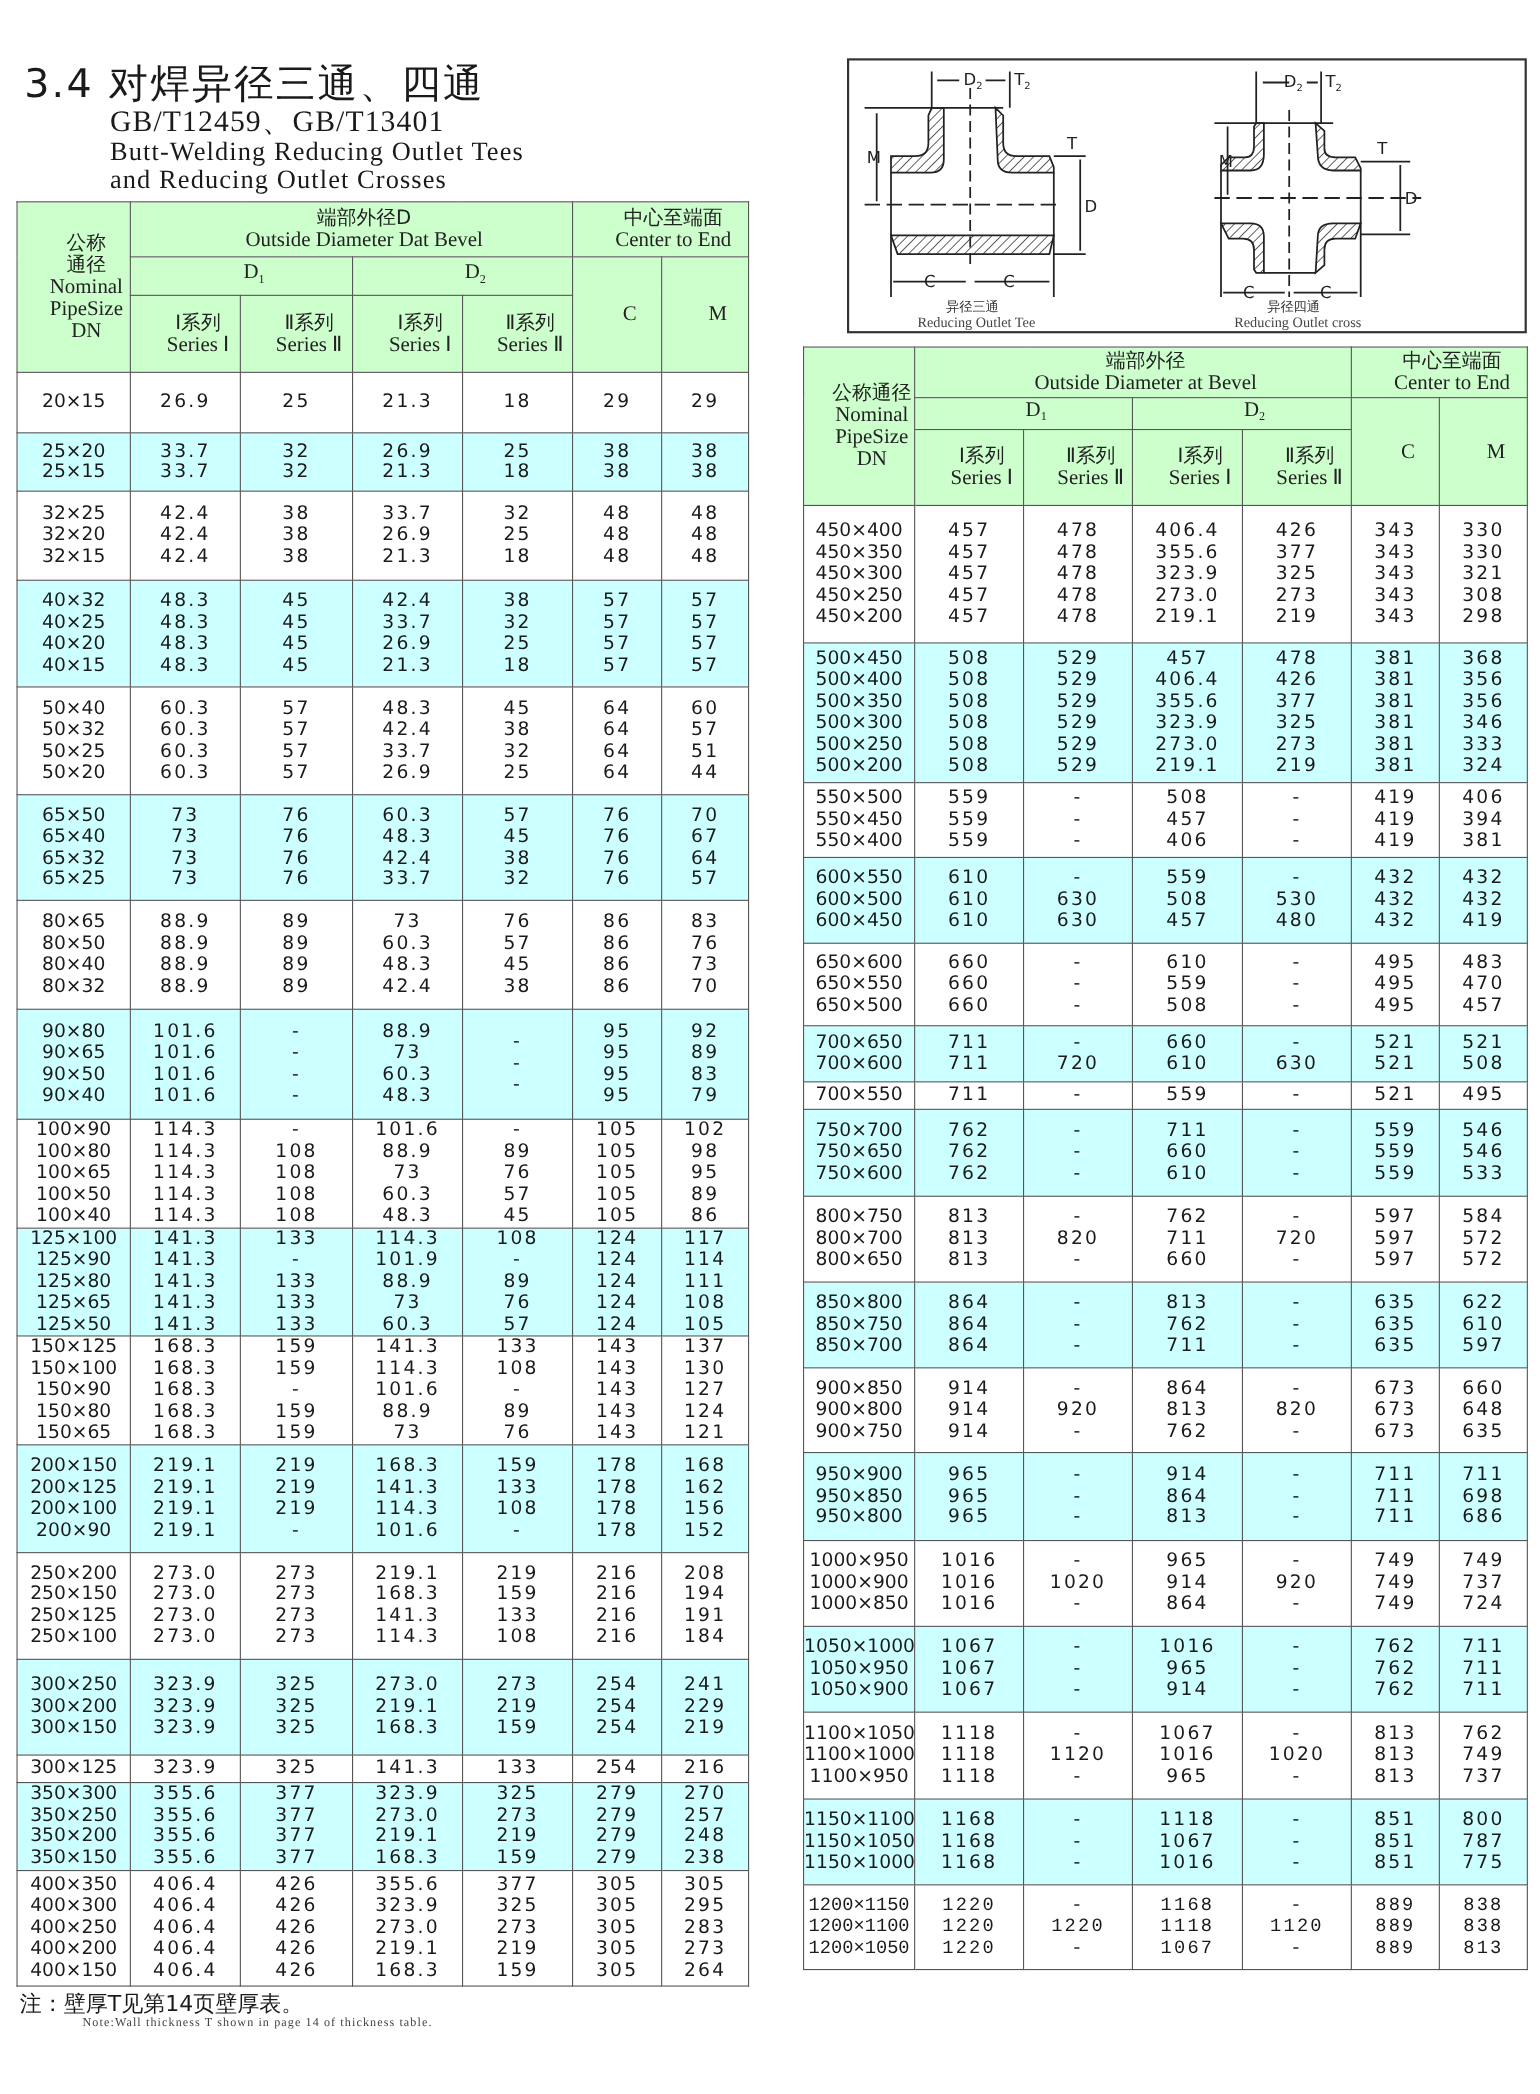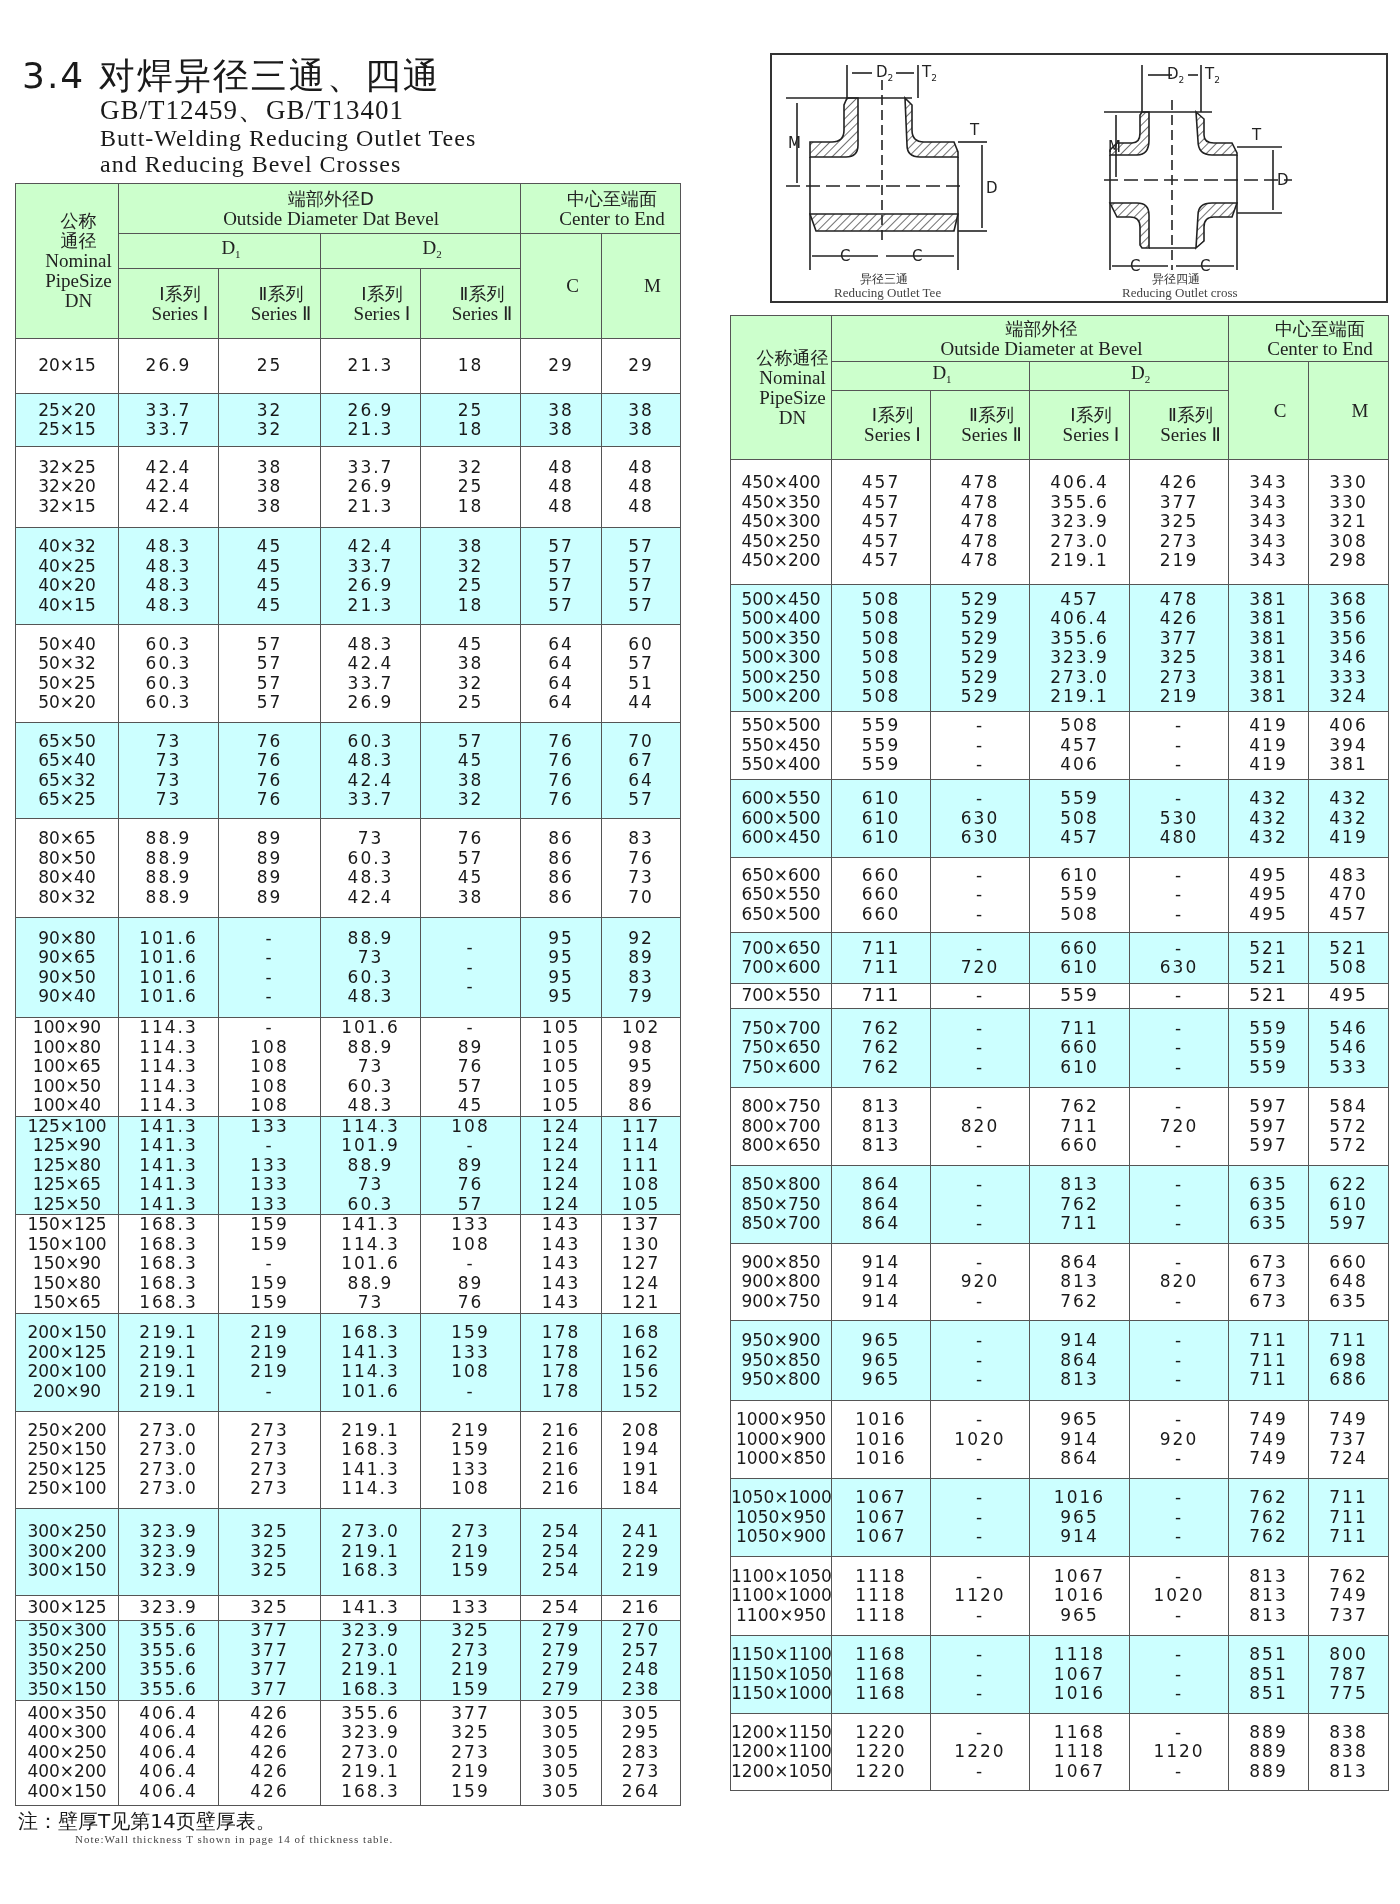--- a/index.html
+++ b/index.html
@@ -23,21 +23,21 @@
   .capcn{font-family:"DejaVu Sans",sans-serif;font-size:12px;fill:#333;}
   .lbl{font-family:"DejaVu Sans",sans-serif;font-size:15px;fill:#222;}
 </style>
 </head>
 <body>
 
 <div class="title-cn">3.4 对焊异径三通、四通</div>
 <div class="title-std">GB/T12459、GB/T13401</div>
 <div class="title-en1">
   <div>Butt-Welding Reducing Outlet Tees</div>
-  <div>and  Reducing Bevel Crosses</div>
+  <div>and  Reducing Outlet Crosses</div>
 </div>
 
 <div class="diagram">
   <svg width="614" height="246" viewBox="0 0 614 246">
     <defs>
       <pattern id="hatch" patternUnits="userSpaceOnUse" width="6" height="6" patternTransform="rotate(45)">
         <line x1="0" y1="0" x2="0" y2="6" stroke="#222" stroke-width="1.3"></line>
       </pattern>
     </defs>
 
@@ -1057,21 +1057,21 @@
         <td>-
 -
 -</td>
         <td>851
 851
 851</td>
         <td>800
 787
 775</td>
       </tr>
-      <tr class="plain" style="height: 77px;">
+      <tr class="plain" style="height: 77px; font-family: Liberation Mono, monospace;">
         <td class="dn">1200×1150
 1200×1100
 1200×1050</td>
         <td>1220
 1220
 1220</td>
         <td>-
 1220
 -</td>
         <td>1168

